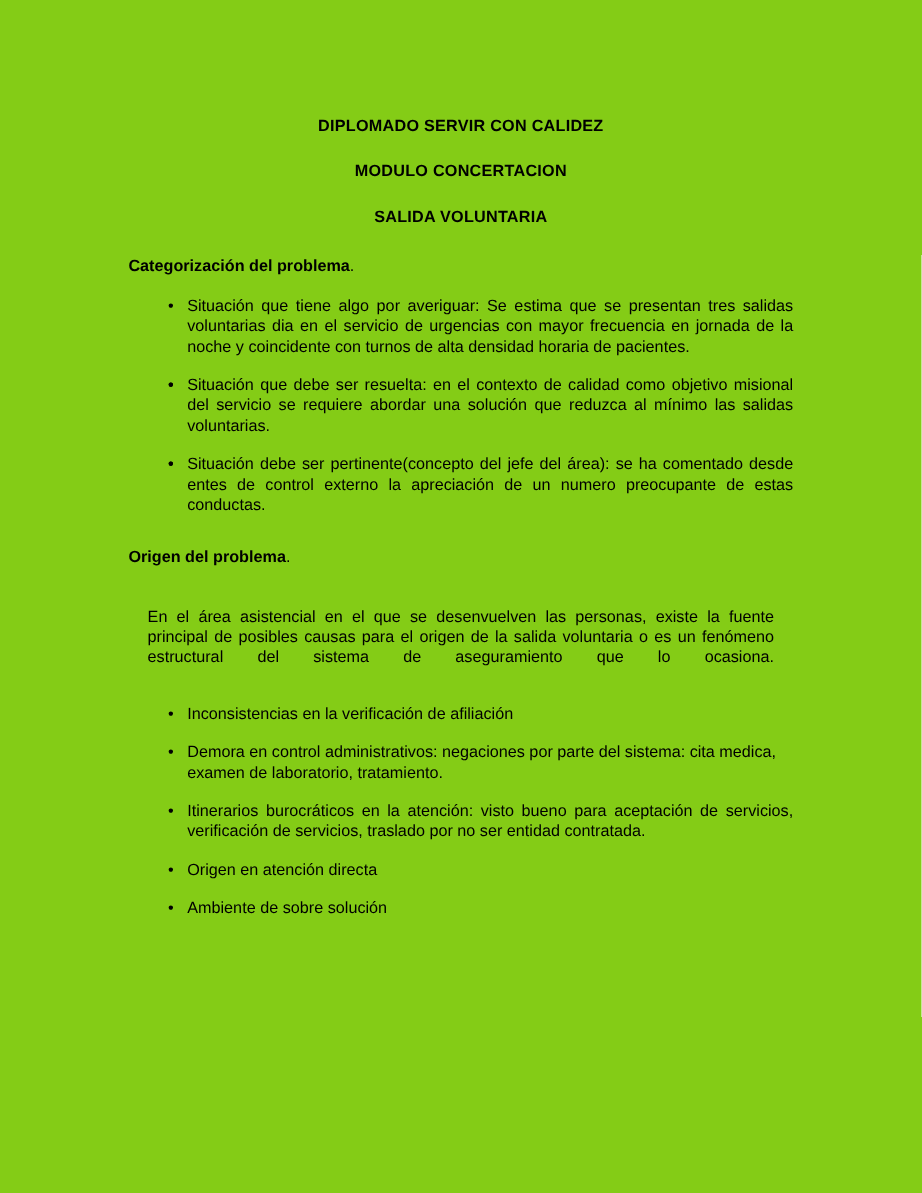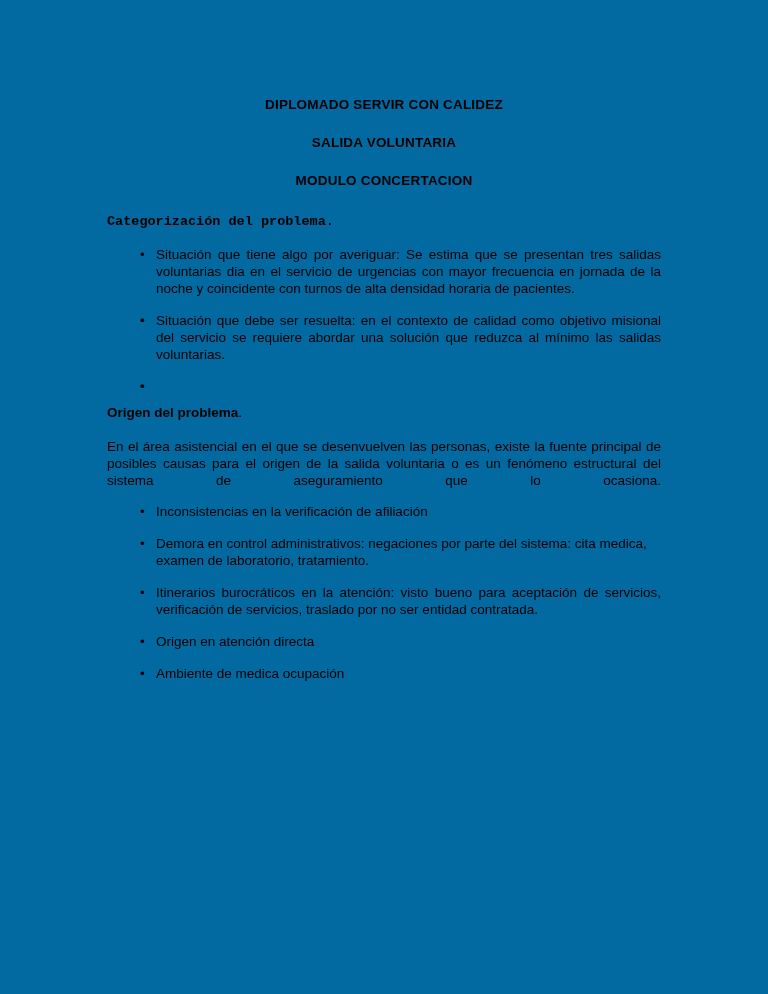--- a/index.html
+++ b/index.html
@@ -13,21 +13,21 @@
     height: 994px;
     font-family: "Liberation Sans", sans-serif;
     color: #000000;
     -webkit-font-smoothing: antialiased;
   }
 
   .page {
     position: relative;
     width: 768px;
     height: 994px;
-    background: #0369a1;
+    background: #84cc16;
     box-sizing: border-box;
     padding: 0;
     overflow: hidden;
   }
 
   .content {
     position: absolute;
     left: 107px;
     top: 0;
     width: 554px;           
@@ -49,30 +49,30 @@
   .section-heading {
     font-size: 13.5px;
     font-weight: bold;
     text-align: left;
     line-height: 17px;
     margin: 0;
   }
   .section-heading .trailing-dot {
     font-weight: normal;
   }
-  .heading-categorizacion { padding-top: 24px; font-family: Liberation Mono, monospace; }
+  .heading-categorizacion { padding-top: 24px; }
   .heading-origen { padding-top: 26px; }
 
   
   .body-para {
     font-size: 13.5px;
     line-height: 17px;
     text-align: justify;
     text-justify: inter-word;
-    margin: 0;
+    margin: 16px;
     padding-top: 17px;
   }
   .body-para.last-line-justify {
     text-align-last: justify;
   }
 
   
   .bullet-list {
     list-style: none;
     margin: 0;
@@ -112,23 +112,23 @@
   .spacer-lower { height: 20px; }
 </style>
 </head>
 <body>
 
 <div class="page">
   <div class="content">
 
     <div class="doc-title title-1">DIPLOMADO SERVIR CON CALIDEZ</div>
 
+    <div class="doc-title title-2">MODULO CONCERTACION</div>
+
     <div class="doc-title title-3">SALIDA VOLUNTARIA</div>
-
-    <div class="doc-title title-2">MODULO CONCERTACION</div>
 
     <div class="section-heading heading-categorizacion"><span>Categorización  del problema</span><span class="trailing-dot">.</span></div>
 
     <ul class="bullet-list group-top">
 
       <li class="bullet-item justified">
         <span class="bullet-marker">•</span>
         <span>Situación que tiene algo por  averiguar: Se estima que  se presentan tres salidas voluntarias  dia  en el servicio de urgencias  con mayor frecuencia en jornada de la noche  y  coincidente con  turnos  de alta densidad horaria  de pacientes.</span>
       </li>
 
@@ -140,20 +140,21 @@
         <span class="bullet-marker">•</span>
         <span>Situación que debe ser resuelta: en el contexto de   calidad   como objetivo misional del servicio  se requiere  abordar  una solución que reduzca al mínimo  las salidas  voluntarias.</span>
       </li>
 
       <li class="bullet-item justified">
         <span class="bullet-marker">•</span>
       </li>
 
       <li class="bullet-item justified">
         <span class="bullet-marker">•</span>
+        <span>Situación debe ser pertinente(concepto del jefe del área):  se   ha comentado desde   entes de control externo la   apreciación de   un numero  preocupante de  estas conductas.</span>
       </li>
 
     </ul>
 
     <div class="section-heading heading-origen"><span>Origen del problema</span><span class="trailing-dot">.</span></div>
 
     <p class="body-para last-line-justify">En el área asistencial en el que  se desenvuelven las personas, existe la fuente principal de posibles causas para el origen de la salida  voluntaria o  es  un fenómeno  estructural  del  sistema  de  aseguramiento  que  lo  ocasiona.</p>
 
     <ul class="bullet-list group-lower">
 
@@ -172,21 +173,21 @@
         <span>Itinerarios burocráticos  en la  atención: visto bueno para  aceptación de servicios,   verificación de servicios,   traslado por   no ser   entidad contratada.</span>
       </li>
 
       <li class="bullet-item plain">
         <span class="bullet-marker">•</span>
         <span>Origen en atención directa</span>
       </li>
 
       <li class="bullet-item plain">
         <span class="bullet-marker">•</span>
-        <span>Ambiente  de  medica ocupación</span>
+        <span>Ambiente  de  sobre solución</span>
       </li>
 
     </ul>
 
     <div class="spacer-lower"></div>
 
   </div>
 </div>
 
 </body></html>

